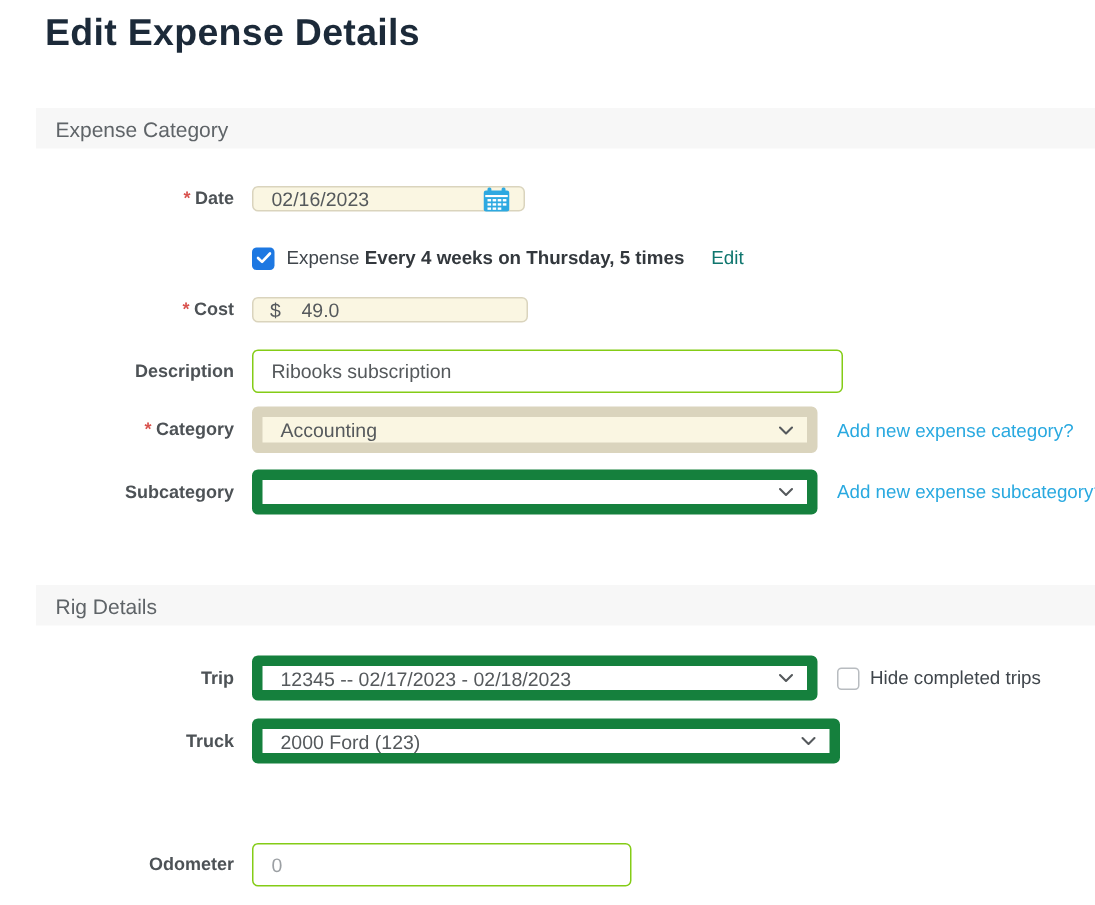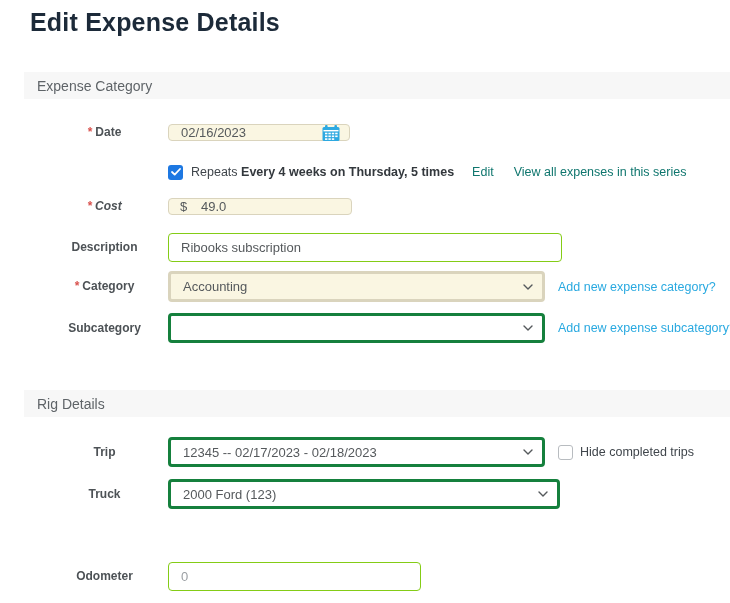--- a/index.html
+++ b/index.html
@@ -15,21 +15,21 @@
   .section-bar {
     position: absolute; left: 24px; right: 0; height: 27px;
     background: #f7f7f7; display: flex; align-items: center; padding-left: 13px;
     font-size: 14px; color: #5f6468;
   }
   .bar-expense { top: 72px; }
   .bar-rig { top: 390px; }
 
   .row { position: absolute; left: 24px; right: 0; display: flex; align-items: center; }
   .row-label {
-    position: absolute; left: 15px; width: 131px; text-align: center;
+    position: absolute; left: 1px; width: 131px; text-align: right;
     font-size: 12px; font-weight: bold; color: #4d5256;
   }
   .req { color: #d9534f; margin-right: 3px; font-weight: bold; font-size: 12px; }
   .field-wrap { position: absolute; left: 144px; top: 0; bottom: 0; display: flex; align-items: center; }
 
   input.text-input {
     height: 100%; border: 1px solid #84cc16; border-radius: 4px;
     font-family: "Liberation Sans", sans-serif; font-size: 13px; color: #55595c;
     padding: 0 12px; background: #ffffff; outline: none;
   }
@@ -37,21 +37,21 @@
 
   .date-wrap { position: relative; display: flex; align-items: center; }
   .date-wrap input { width: 182px; }
   .cal-icon { position: absolute; right: 10px; top: 50%; transform: translateY(-50%); width: 18px; height: 17px; cursor: pointer; }
 
   .cost-wrap { position: relative; display: flex; align-items: center; }
   .cost-wrap input { width: 184px; padding-left: 32px; }
   .currency { position: absolute; left: 12px; font-size: 13px; color: #55595c; }
 
   .fake-select {
-    height: 100%; border: 3px solid #15803d; border-radius: 4px; background: #fff;
+    height: 100%; border: 7px solid #15803d; border-radius: 4px; background: #fff;
     display: flex; align-items: center; padding: 0 26px 0 12px; position: relative;
     font-size: 13px; color: #55595c; cursor: pointer;
   }
   .fake-select .chev { position: absolute; right: 9px; top: 50%; transform: translateY(-50%); }
 
   .side-link { position: absolute; left: 534px; font-size: 12.5px; color: #29a9e0; text-decoration: none; cursor: pointer; white-space: nowrap; }
 
   .repeats-row { left: 168px; display: flex; align-items: center; gap: 0; font-size: 12.5px; color: #3f454b; }
   .cbx {
     width: 15px; height: 15px; border-radius: 3px; flex: 0 0 auto; cursor: pointer;
@@ -107,29 +107,28 @@
     </div>
   </div>
 
   <div class="row repeats-row" style="top:162px; height:20px;">
     <span class="cbx cbx-checked">
       <svg width="10" height="8" viewBox="0 0 10 8">
           <path d="M1 4 L3.7 6.6 L9 1" stroke="#ffffff" stroke-width="1.8" fill="none" stroke-linecap="round" stroke-linejoin="round"></path>
         </svg>
     </span>
     <span class="repeats-text">
-      <span>Repeats</span>
+      <span>Expense</span>
       <span class="repeats-bold">Every 4 weeks on Thursday, 5 times</span>
     </span>
     <a class="inline-link lnk-edit">Edit</a>
-    <a class="inline-link lnk-view">View all expenses in this series</a>
   </div>
 
   <div class="row" style="top:191px; height:31px;">
-    <div class="row-label" style="top:8px;font-style:italic;"><span class="req">*</span><span>Cost</span></div>
+    <div class="row-label" style="top:8px;"><span class="req">*</span><span>Cost</span></div>
     <div class="field-wrap">
       <div class="cost-wrap">
         <span class="currency">$</span>
         <input class="text-input yellow" type="text" value="49.0" style="">
       </div>
     </div>
   </div>
 
   <div class="row" style="top:233px; height:29px;">
     <div class="row-label" style="top:7px;">Description</div>

